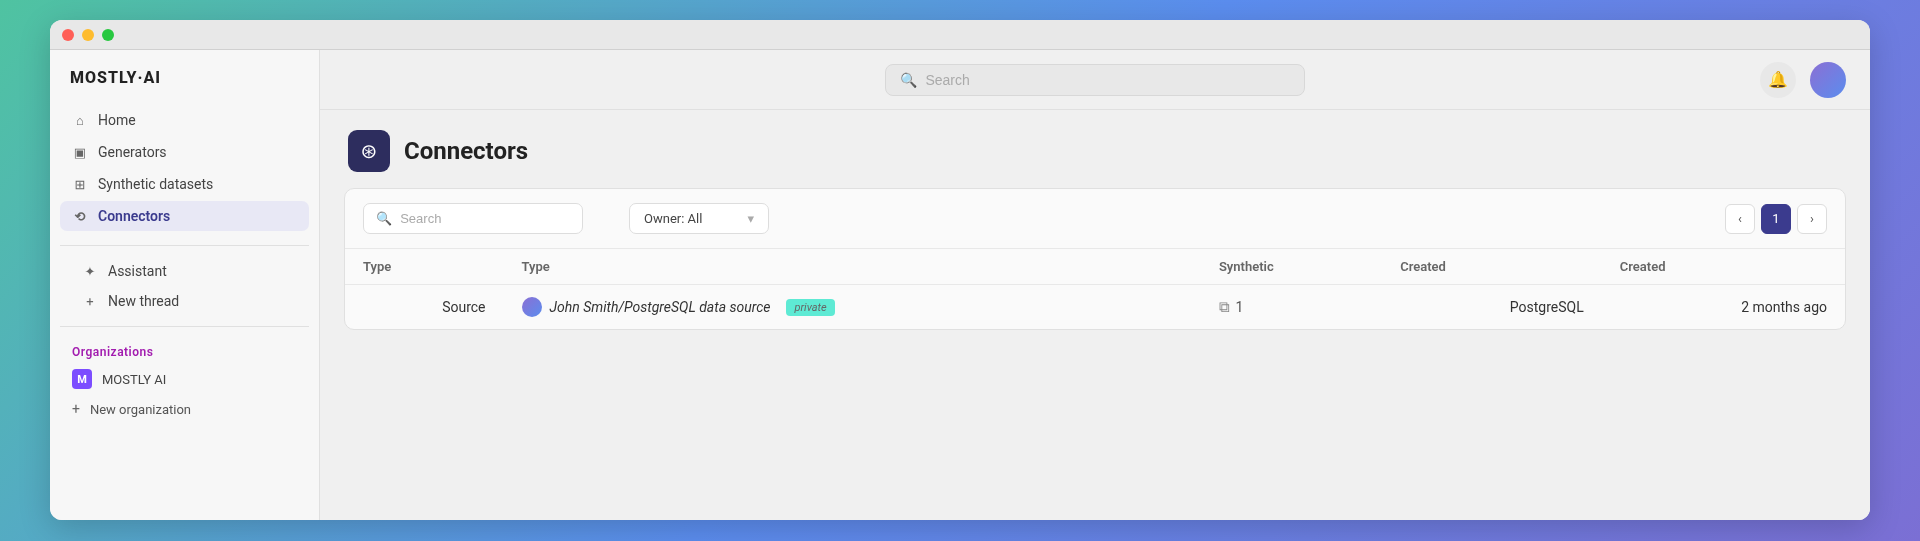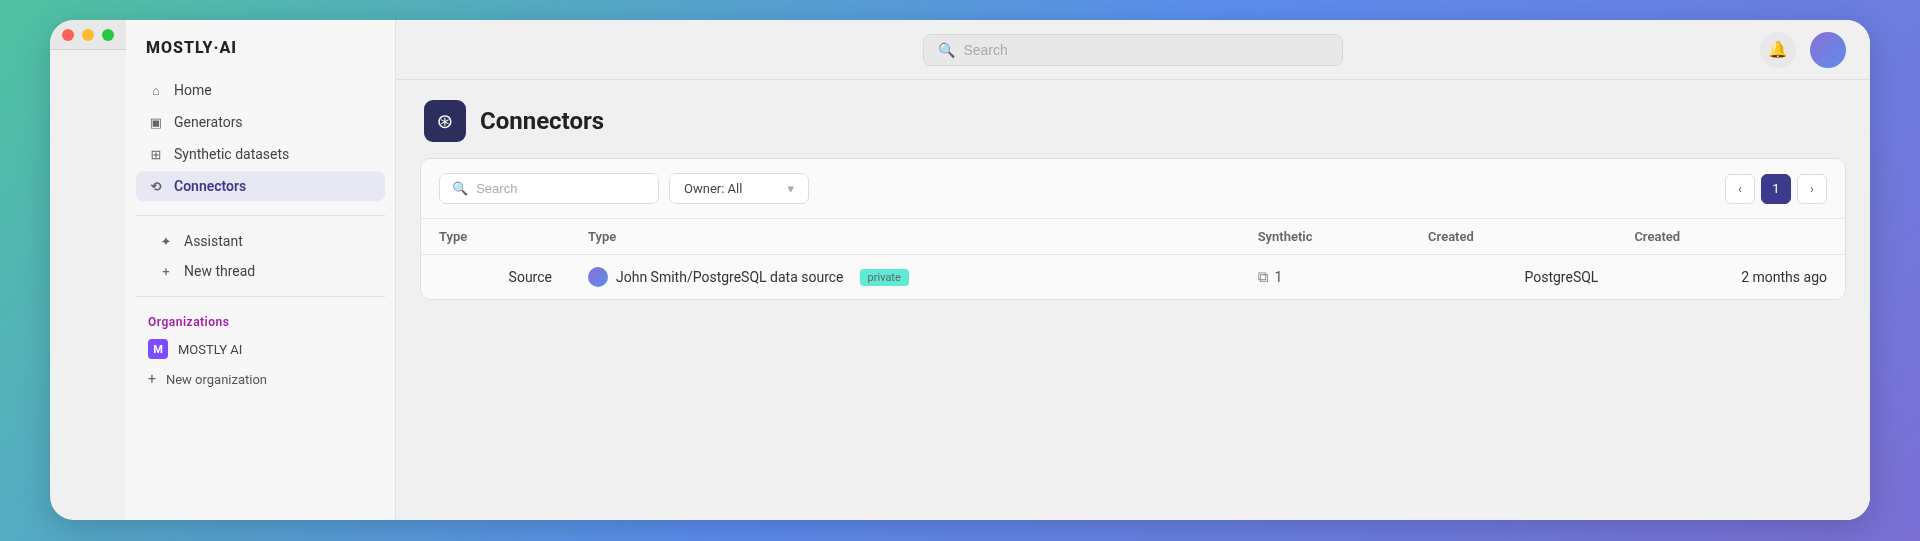--- a/index.html
+++ b/index.html
@@ -11,23 +11,23 @@
       overflow: hidden;
       display: flex;
       align-items: flex-start;
       justify-content: center;
       padding-top: 20px;
     }
     .window {
       width: 1820px;
       height: 500px;
       background: #f0f0f0;
-      border-radius: 24px;
-      display: flex;
-      flex-direction: row;
+      border-radius: 12px;
+      display: flex;
+      flex-direction: column;
       overflow: hidden;
       box-shadow: 0 8px 32px rgba(0,0,0,0.18);
     }
     .titlebar {
       height: 30px;
       background: #e8e8e8;
       display: flex;
       align-items: center;
       padding: 0 12px;
       gap: 8px;
@@ -272,20 +272,21 @@
       gap: 8px;
       background: white;
       border: 1px solid #ddd;
       border-radius: 7px;
       padding: 7px 14px;
       font-size: 13px;
       color: #444;
       cursor: pointer;
       min-width: 140px;
       justify-content: space-between;
+      margin-left: 36px;
     }
     .pagination-row {
       display: flex;
       align-items: center;
       gap: 6px;
     }
     .page-btn {
       width: 30px; height: 30px;
       border: 1px solid #ddd;
       border-radius: 6px;
@@ -329,20 +330,21 @@
       color: #666;
       border-radius: 4px;
       padding: 2px 8px;
       font-size: 11px;
       margin-left: 8px;
     }
     .connector-name {
       display: flex;
       align-items: center;
       gap: 8px;
+      font-style: italic;
     }
     .connector-avatar {
       width: 20px; height: 20px;
       border-radius: 50%;
       background: linear-gradient(135deg, #8b6fd4, #5b8dee);
     }
     .activity-cell {
       display: flex;
       align-items: center;
       gap: 6px;

